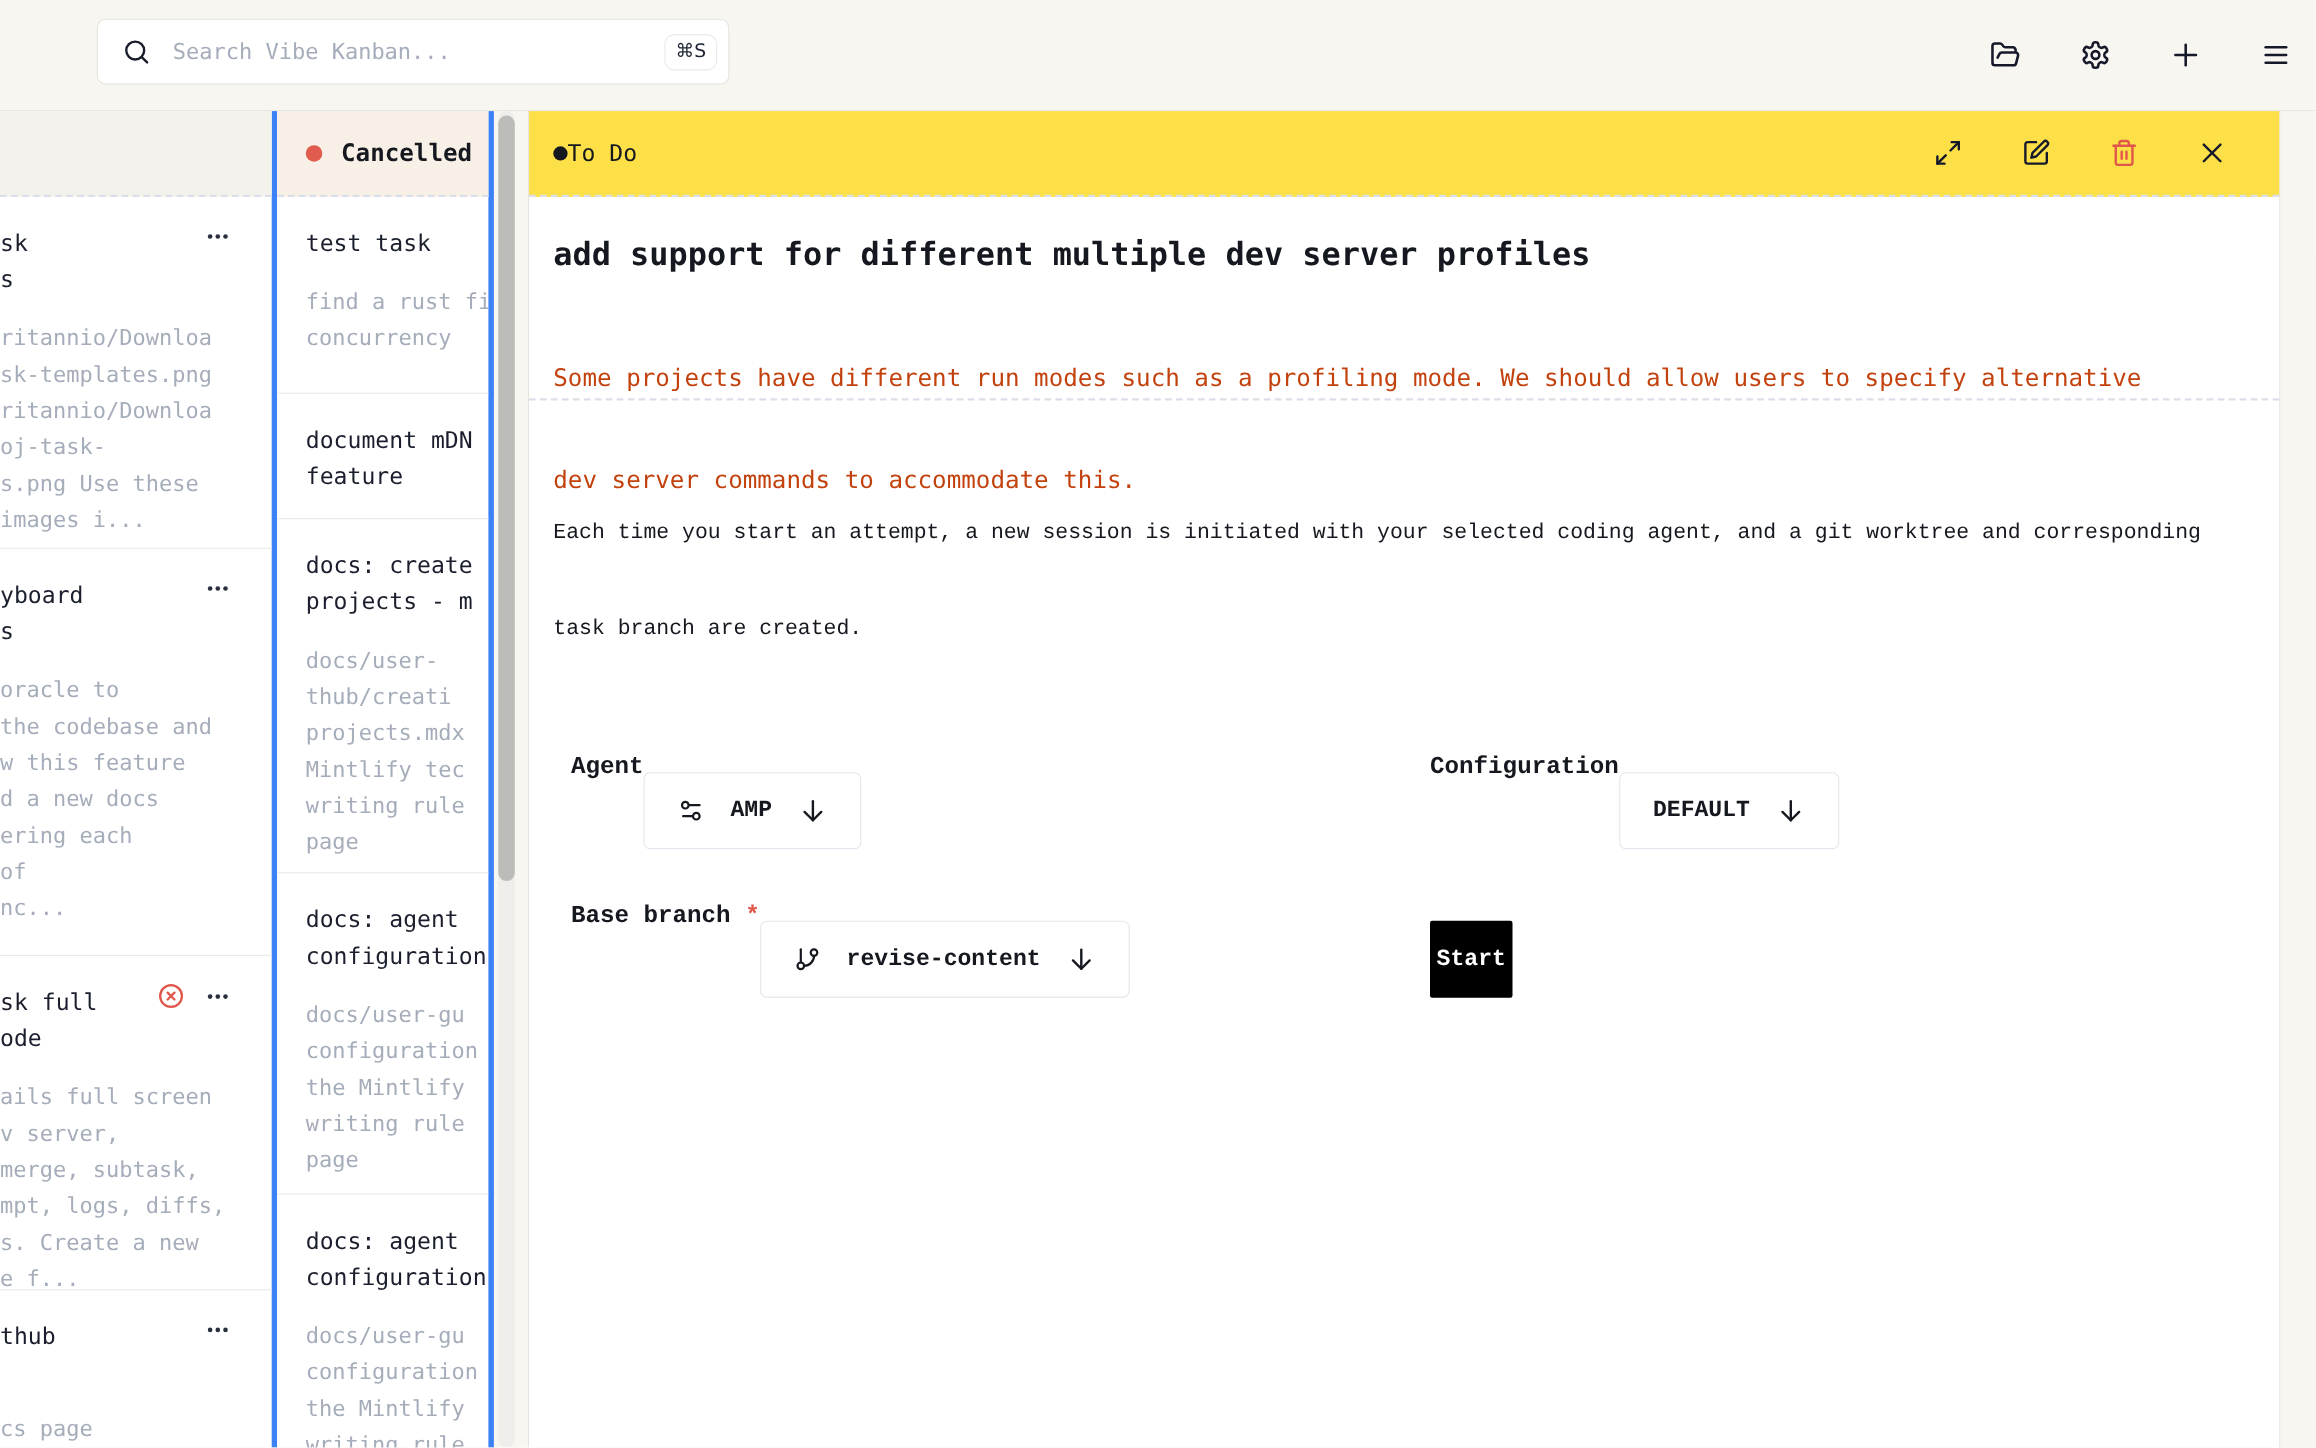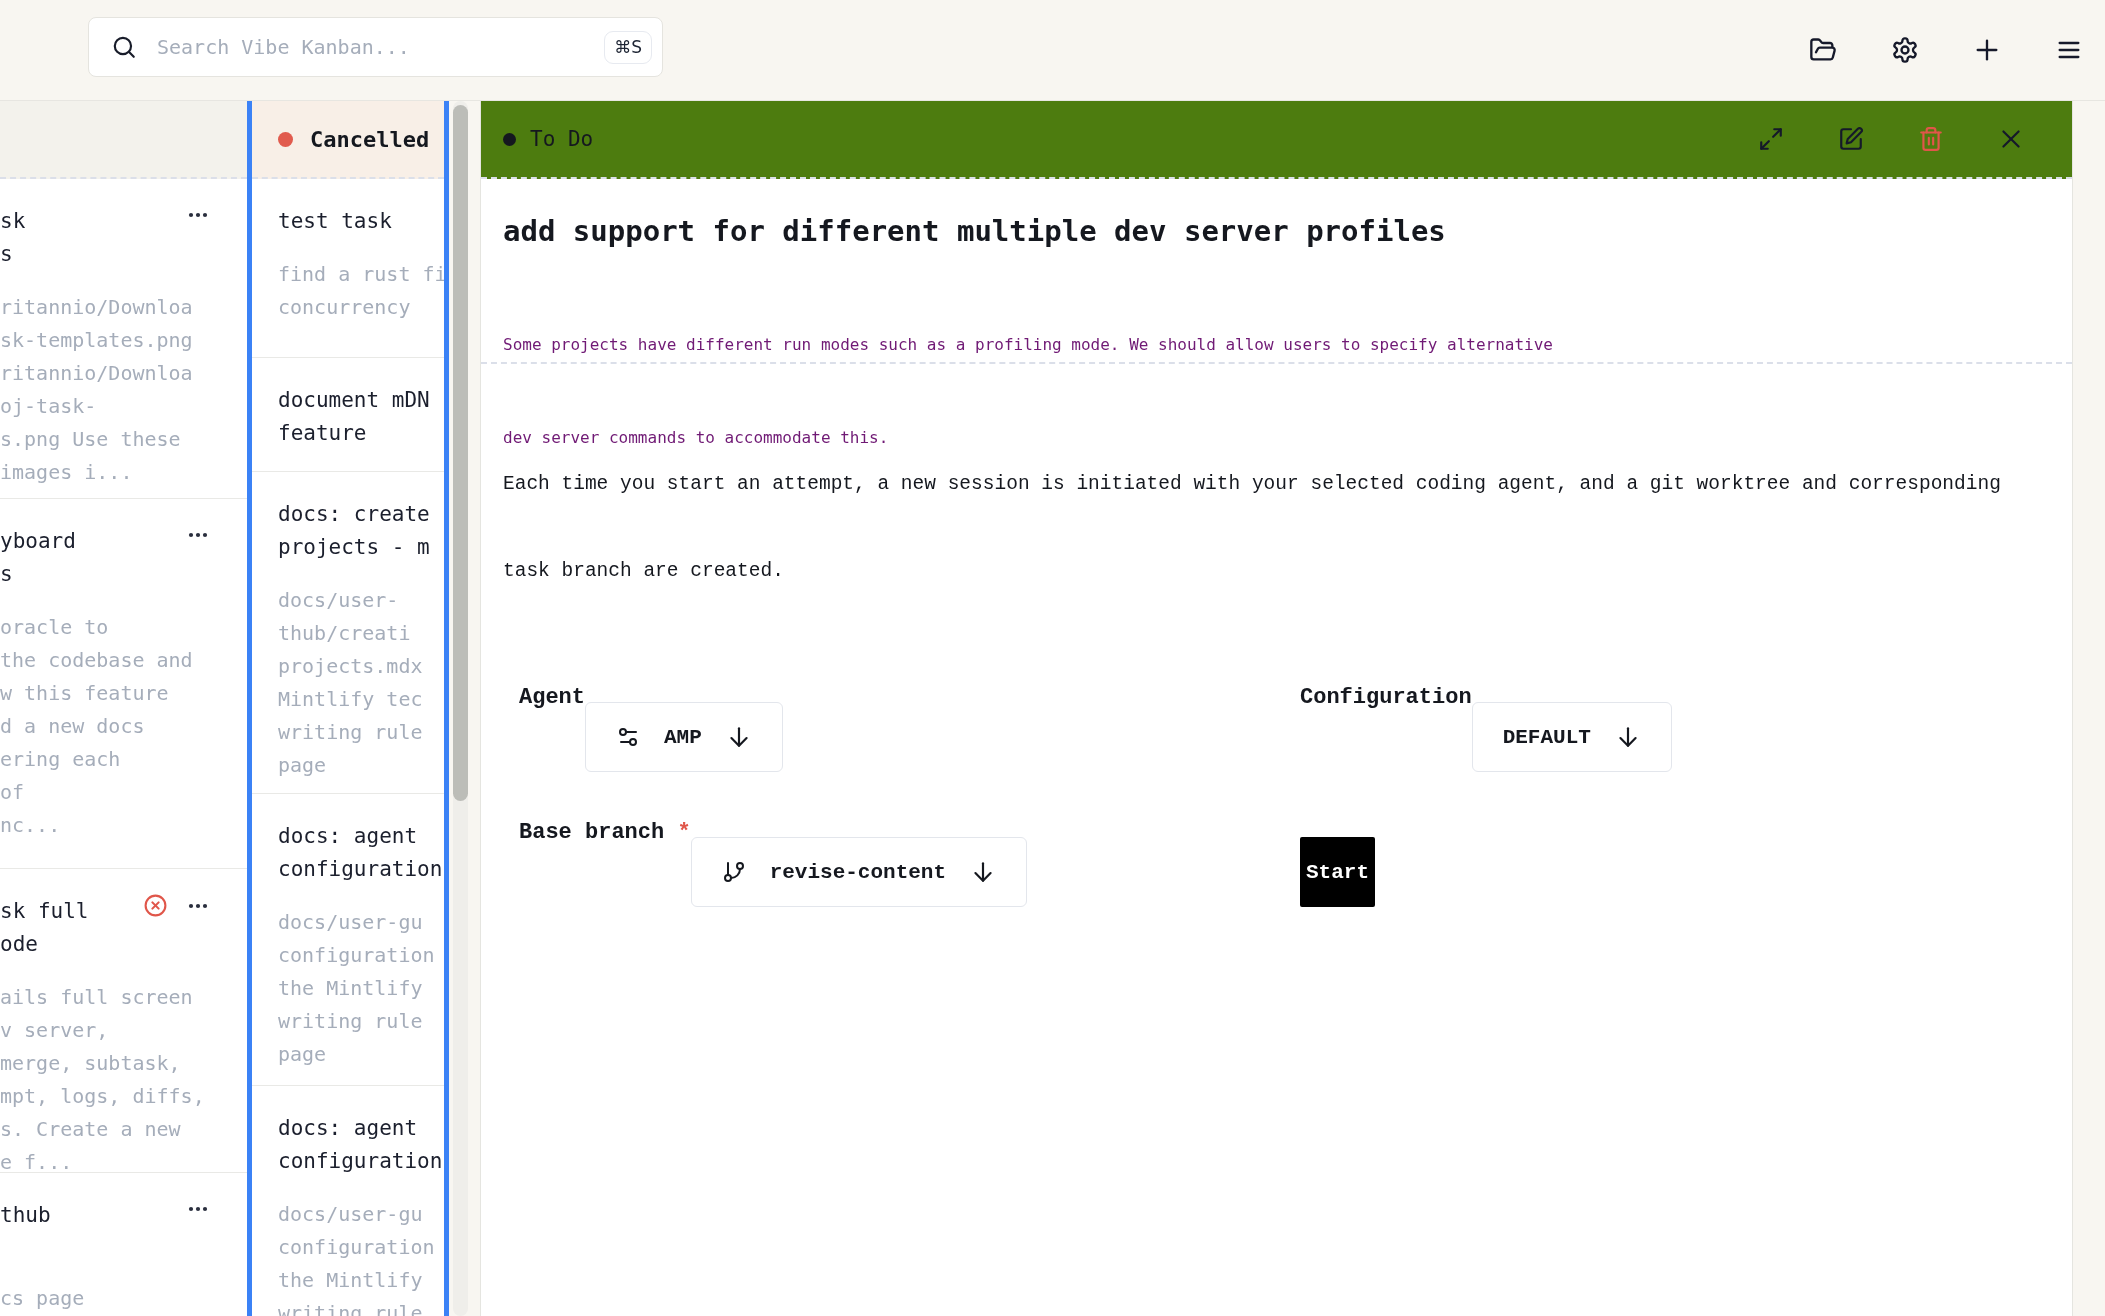--- a/index.html
+++ b/index.html
@@ -57,30 +57,30 @@
 
   .vtrack { position:absolute; left:453px; top:0; bottom:0; width:15px; background:#efeeea; border-radius:8px; }
   .vthumb { position:absolute; left:453px; top:4px; width:15px; height:696px; background:#bcbdb8; border-radius:8px; }
 
   
   .panel {
     position:absolute; left:480px; top:0; bottom:0; width:1593px; box-sizing:border-box;
     background:#ffffff; border-left:1px solid #e5e5e0; border-right:1px solid #e5e5e0;
   }
   .panel-header {
-    height:78px; box-sizing:border-box; background:#4d7c0f; border-bottom:2px dashed #dbdfe9;
-    display:flex; align-items:center; gap:14px; padding:0 48px 0 22px;
+    height:78px; box-sizing:border-box; background:#fde047; border-bottom:2px dashed #dbdfe9;
+    display:flex; align-items:center; padding:0 48px 0 22px;
   }
   .panel-status { font-size:21px; color:#15181f; white-space:pre; }
   .panel-header .spacer { flex:1; }
   .panel-actions { display:flex; align-items:center; gap:54px; color:#15192a; }
 
   .title-block { box-sizing:border-box; height:185px; padding:34px 25px 0 22px; border-bottom:2px dashed #dbdfe9; }
   .task-title { margin:0; font-size:29px; line-height:36px; font-weight:700; color:#15181f; white-space:pre; }
-  .task-desc { margin-top:18px; font-size:16px; line-height:31px; color:#701a75; white-space:pre; }
+  .task-desc { margin-top:18px; font-size:22px; line-height:31px; color:#c2410c; white-space:pre; }
 
   .band {
     height:74px; box-sizing:border-box; background:#f8f6f1; border-bottom:2px dashed #dbdfe9;
     display:flex; align-items:center; padding-left:22px;
     font-size:21px; font-weight:500; color:#15181f;
   }
 
   .content { padding:48px 25px 0 22px;font-family:Liberation Mono, monospace; }
   .intro { font-size:19.5px; line-height:29px; color:#15181f; white-space:pre; }
 

